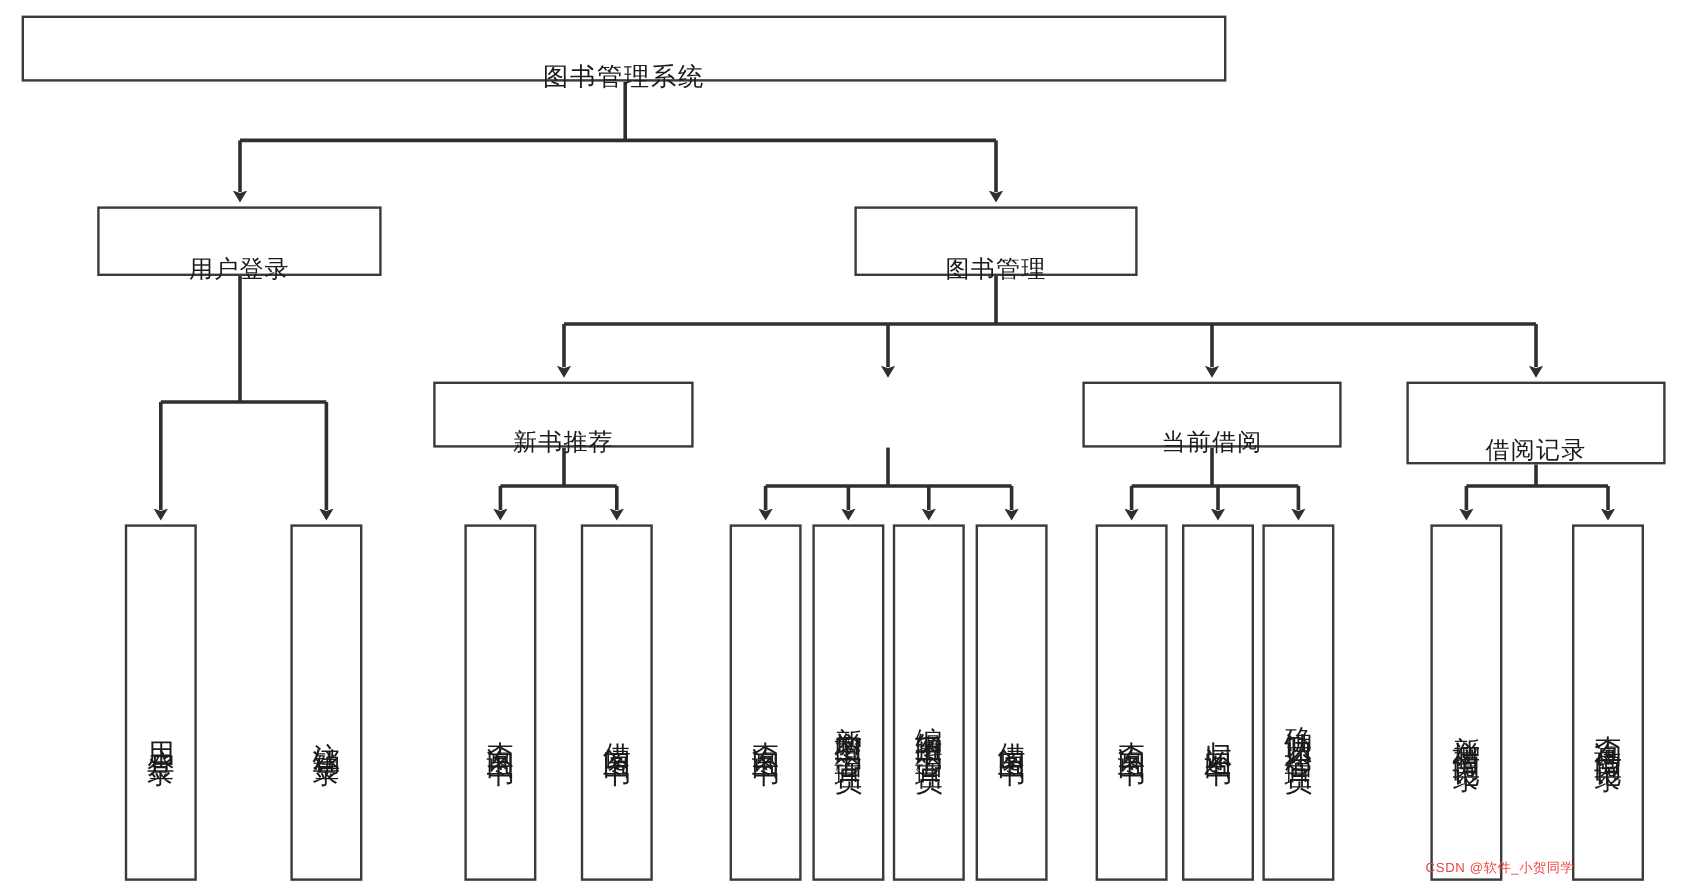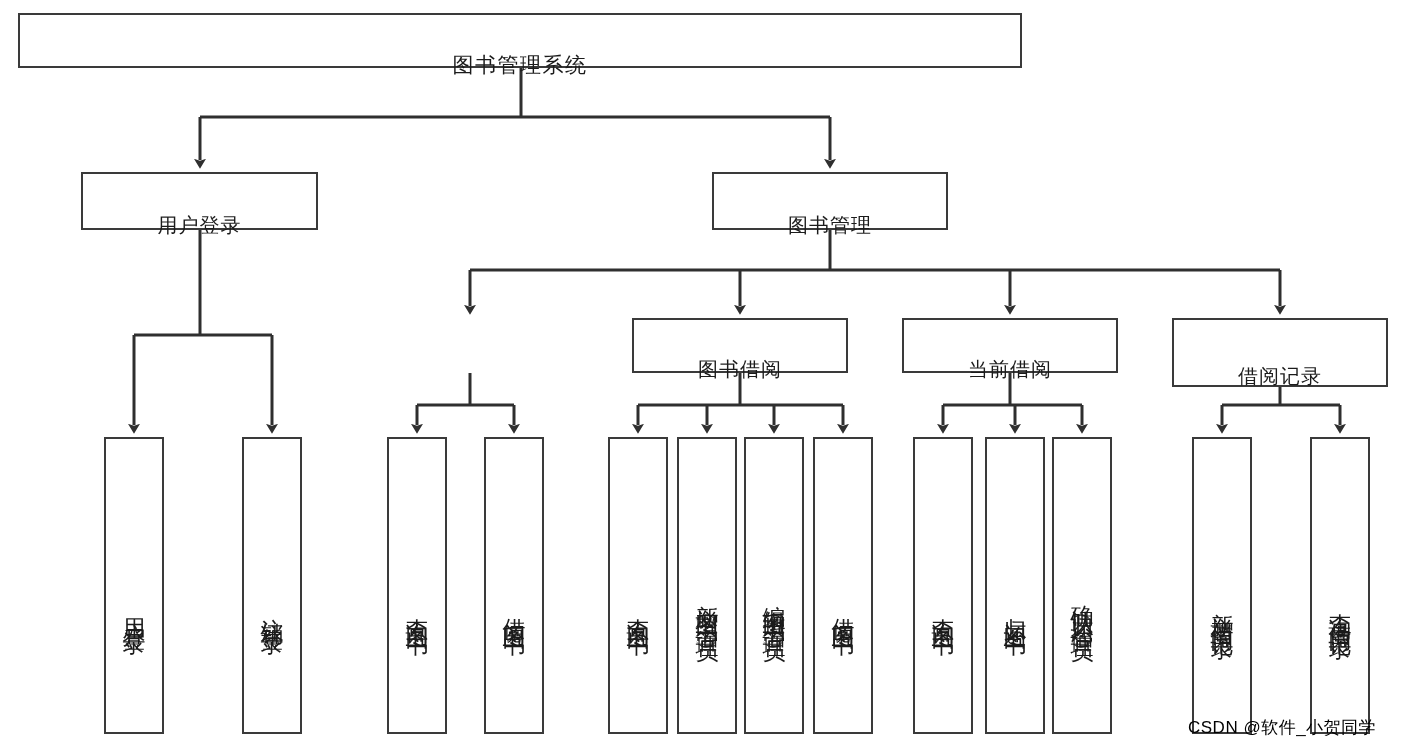--- a/index.html
+++ b/index.html
@@ -16,22 +16,22 @@
   
   .node.h .lbl{font-size:20px;letter-spacing:1px;}
   .node.root .lbl{font-size:21px;letter-spacing:1.5px;}
 
   
   .node.v{align-items:center;justify-content:center;padding:4px 0;}
   .node.v .lbl{writing-mode:vertical-rl;text-orientation:upright;
                font-size:23px;letter-spacing:5px;line-height:1;
                max-height:100%;}
 
-  #watermark{position:absolute;left:1188px;top:716px;font-size:17px;
-             color:#000000;white-space:nowrap;letter-spacing:0.5px;}
+  #watermark{position:absolute;left:1188px;top:716px;font-size:11px;
+             color:#ef4444;white-space:nowrap;letter-spacing:0.5px;}
 </style>
 </head>
 <body>
 
 <div id="stage">
 
   <svg id="wires" viewBox="0 0 1405 747" preserveAspectRatio="none">
     <defs>
       <marker id="arw" markerWidth="10" markerHeight="12" refX="1.2" refY="6" orient="auto" markerUnits="userSpaceOnUse">
         <path d="M0,0 L10,6 L0,12 L2,6 Z" fill="#2f2f2f"></path>
@@ -85,22 +85,22 @@
     <span class="lbl">图书管理系统</span>
   </div>
 
   <div class="node h" id="n-user_login" style="left: 81px; top: 172px; width: 237px; height: 58px;">
     <span class="lbl">用户登录</span>
   </div>
   <div class="node h" id="n-book_manage" style="left: 712px; top: 172px; width: 236px; height: 58px;">
     <span class="lbl">图书管理</span>
   </div>
 
-  <div class="node h" id="n-book_borrow" style="left: 632px; top: 318px; width: 216px; height: 55px;">
-    <span class="lbl">图书借阅</span>
+  <div class="node h" id="n-new_book_rec" style="left: 361px; top: 318px; width: 217px; height: 55px;">
+    <span class="lbl">新书推荐</span>
   </div>
   <div class="node h" id="n-current_borrow" style="left: 902px; top: 318px; width: 216px; height: 55px; justify-content: center;">
     <span class="lbl">当前借阅</span>
   </div>
   <div class="node h" id="n-borrow_record" style="left: 1172px; top: 318px; width: 216px; height: 69px;">
     <span class="lbl">借阅记录</span>
   </div>
 
   <div class="node v" id="n-leaf_1" style="left: 104px; top: 437px; width: 60px; height: 297px;">
     <span class="lbl">用户登录</span>

